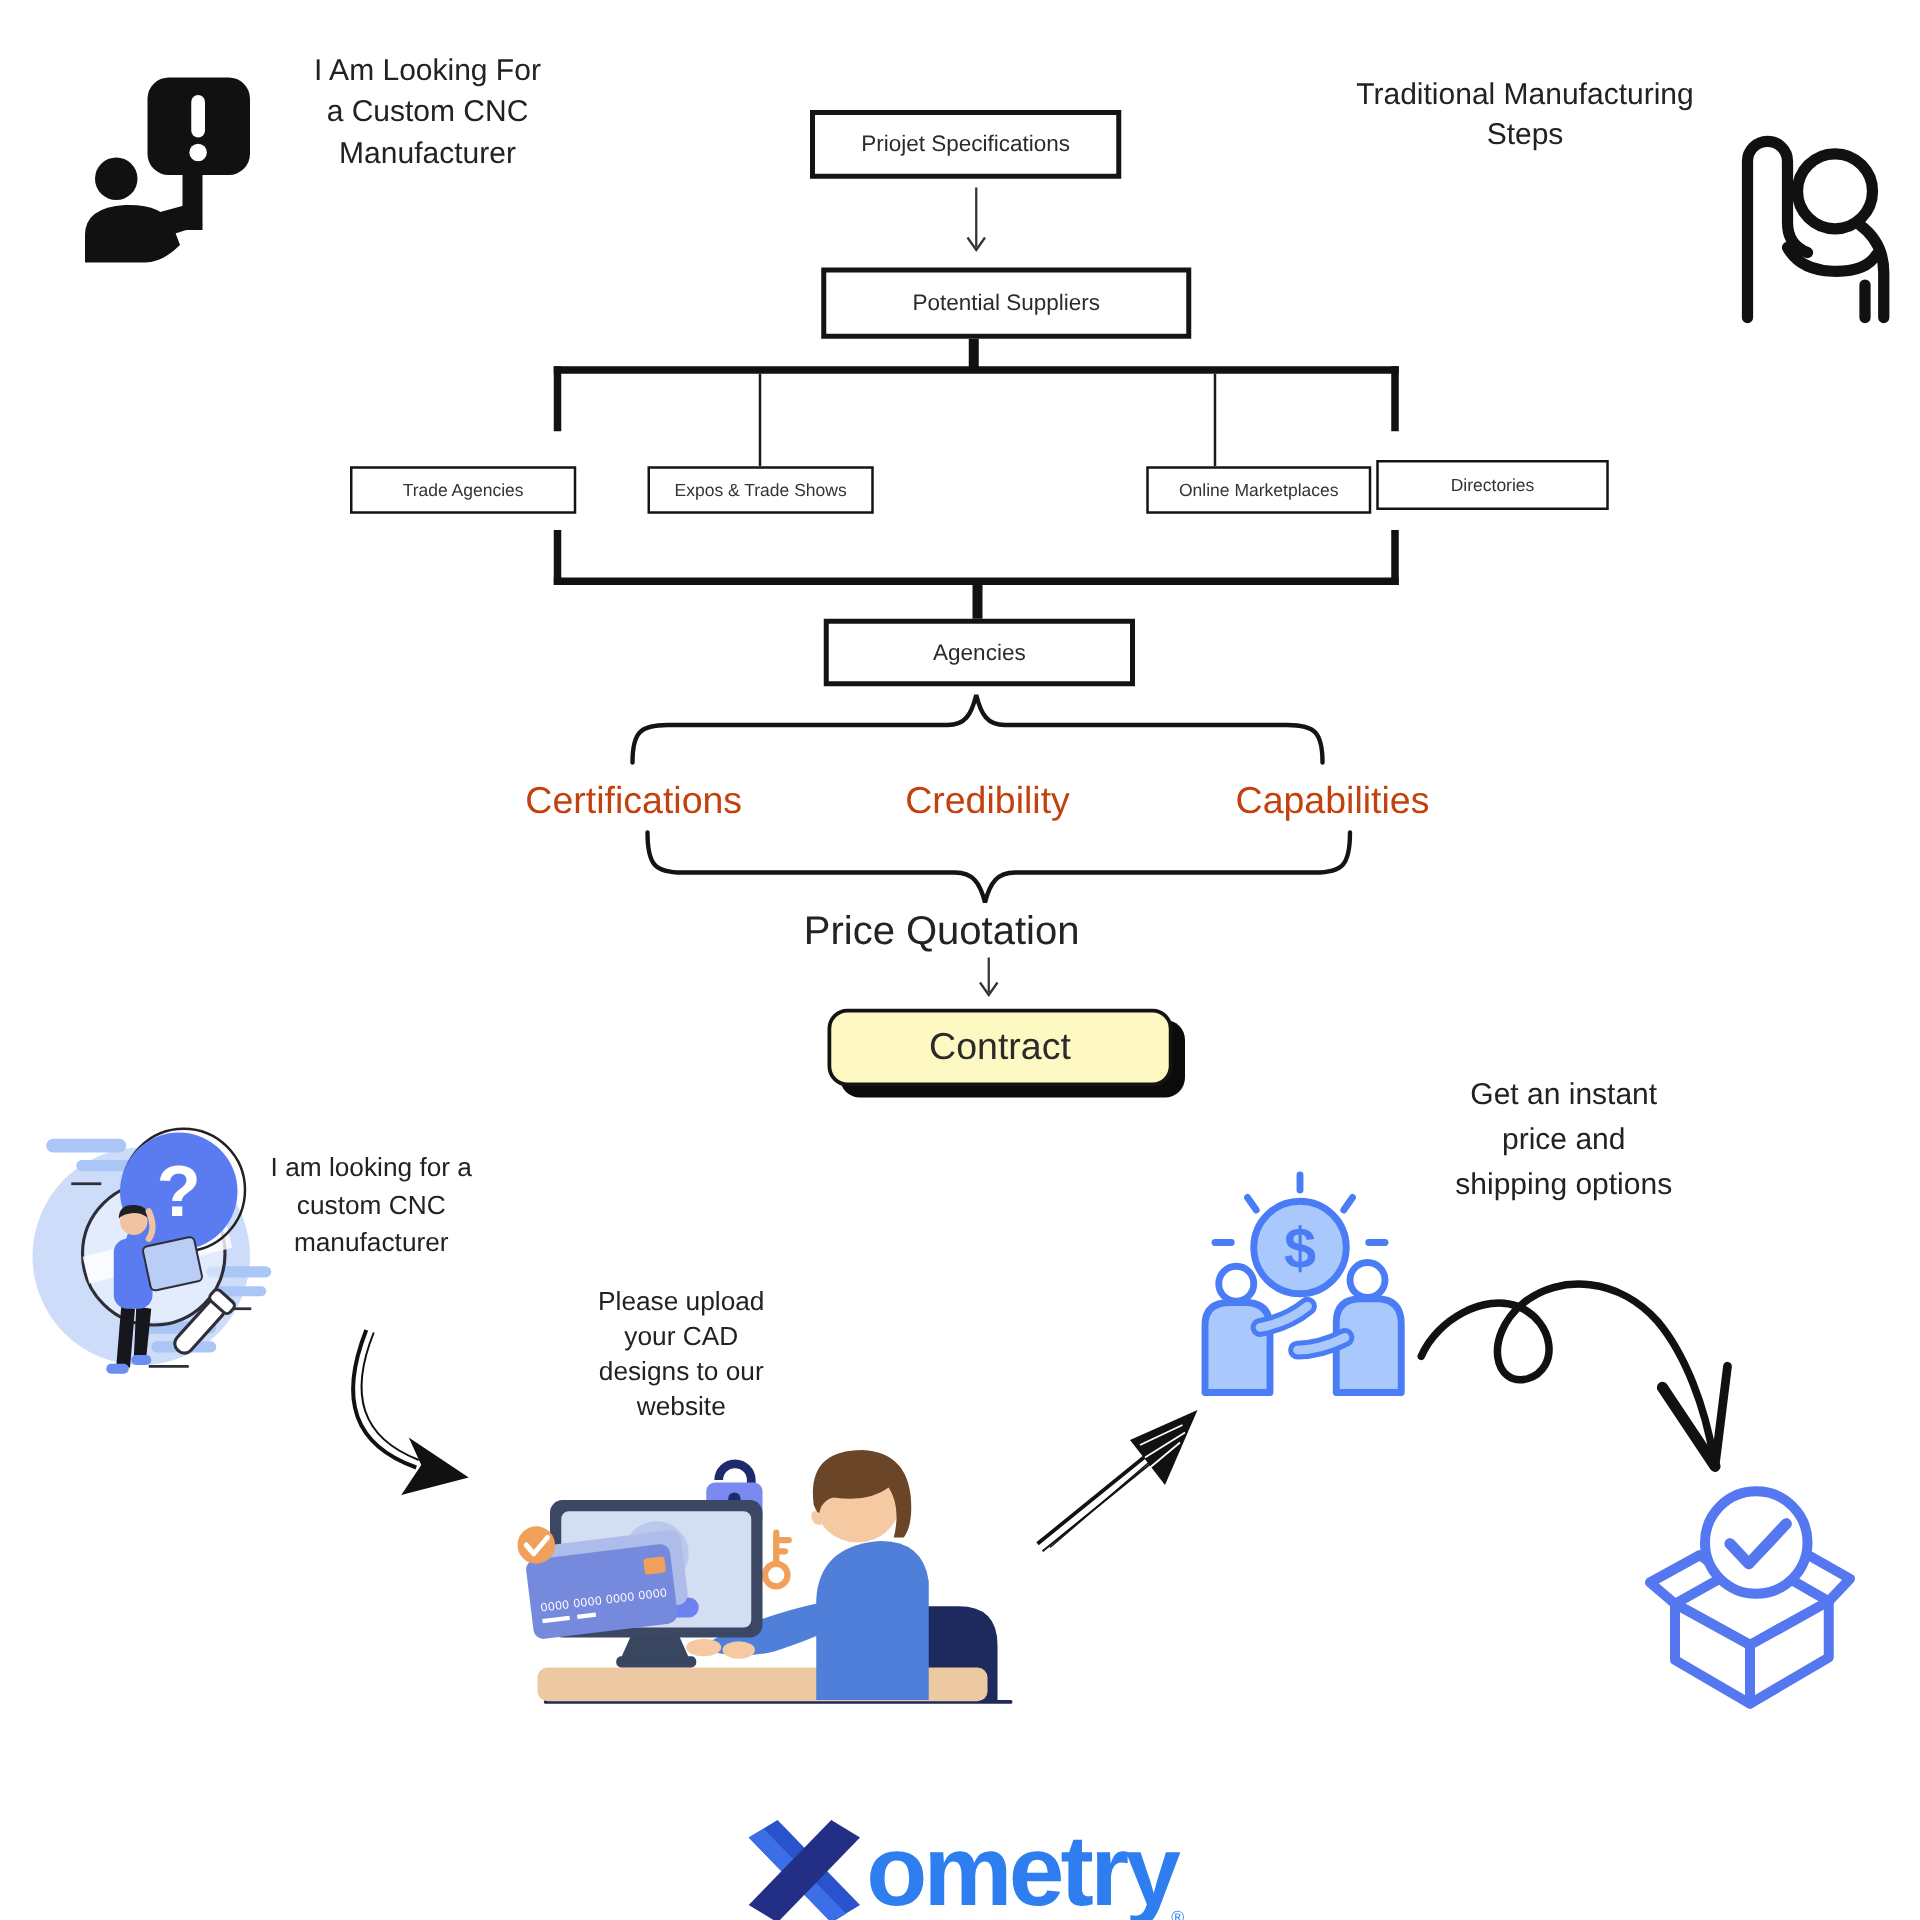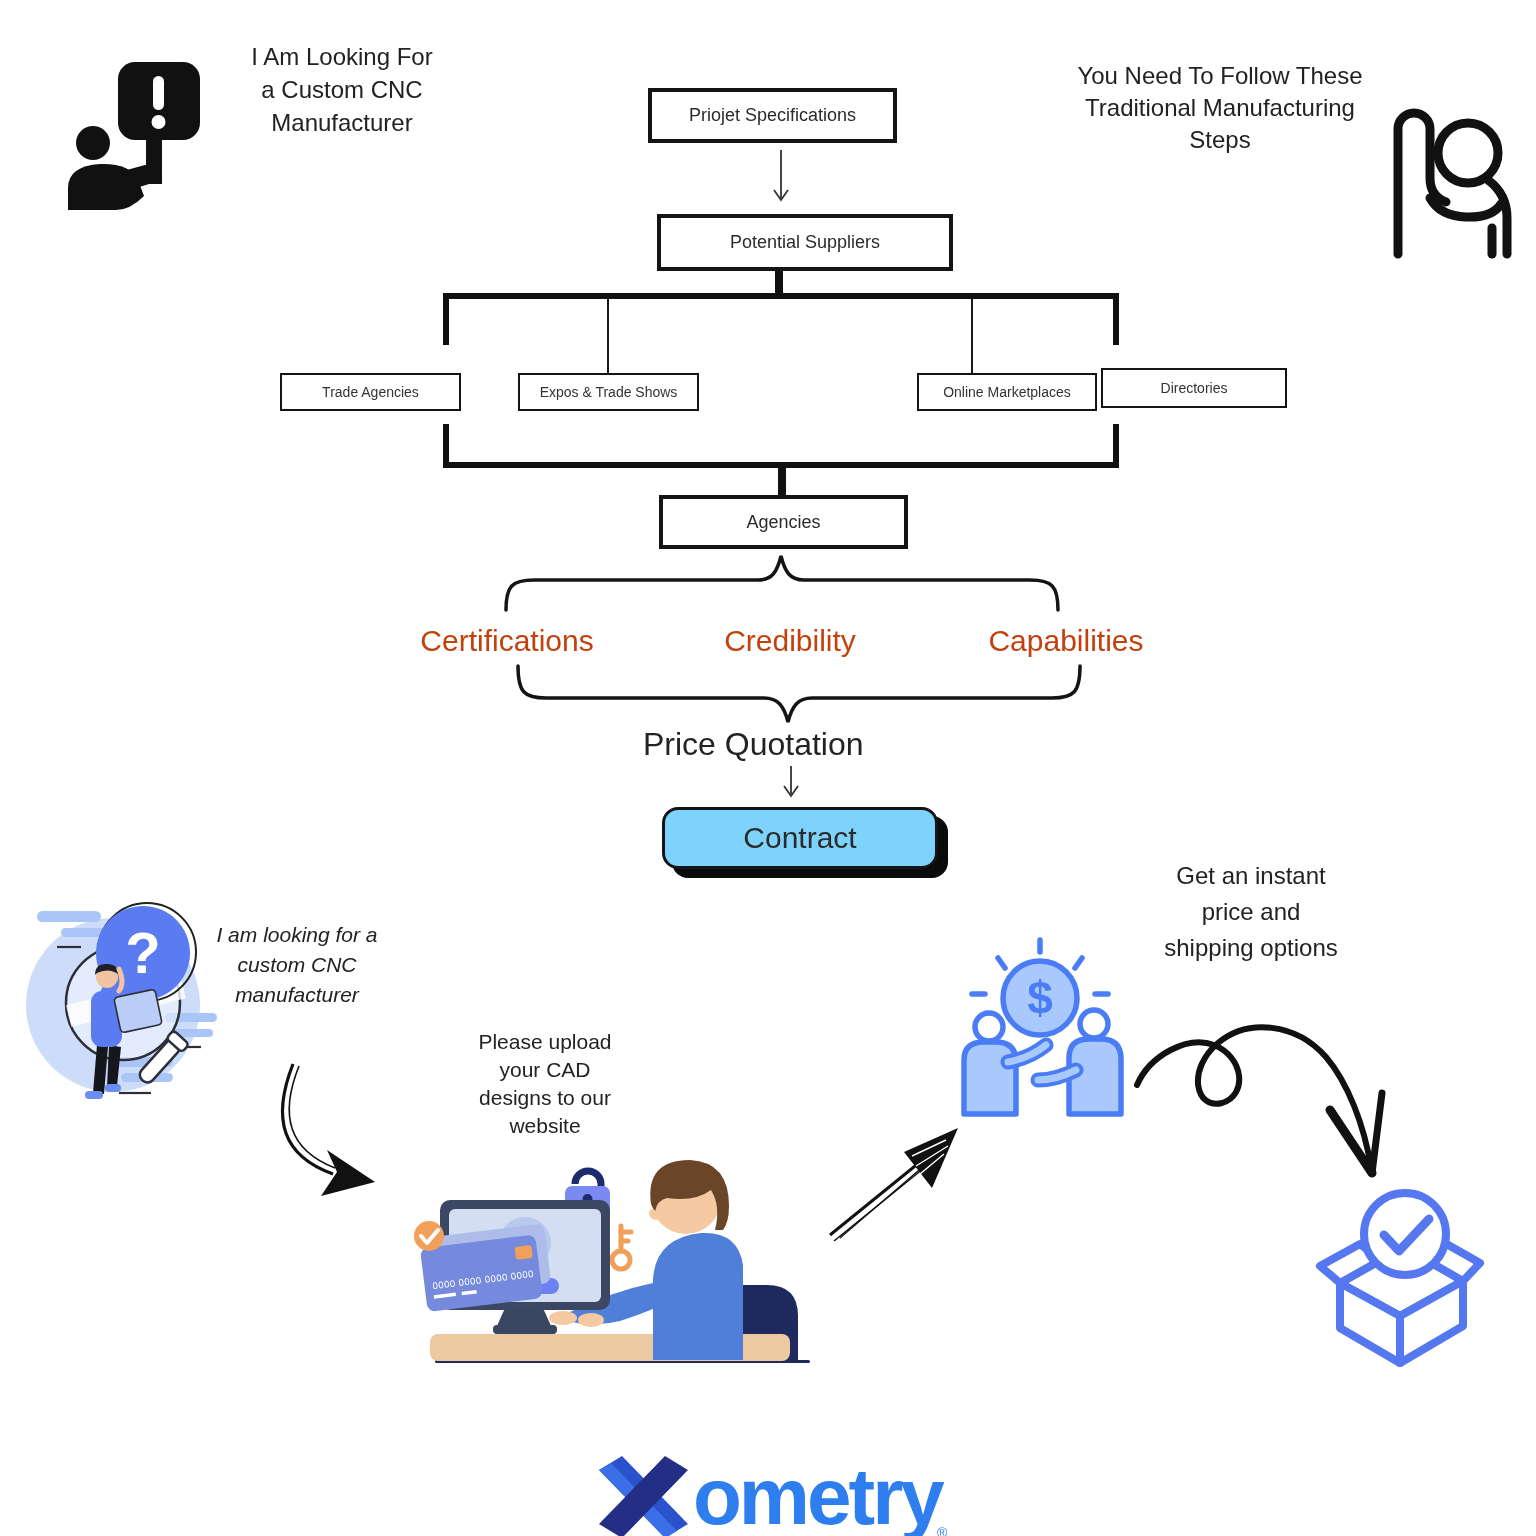--- a/index.html
+++ b/index.html
@@ -9,24 +9,24 @@
   .txt{position:absolute;text-align:center;color:#222;}
   .txt div{white-space:nowrap;}
   .h-left{left:197px;top:40px;width:290px;font-size:24px;line-height:33px;}
   .h-right{left:1055px;top:60px;width:330px;font-size:24px;line-height:32px;}
   .fbox{position:absolute;background:#fff;border:3px solid #141414;display:flex;
         align-items:center;justify-content:center;font-size:18px;color:#2b2b2b;box-sizing:border-box;}
   .fbox.thick{border-width:4px;}
   .fbox.small{border-width:2px;font-size:14px;color:#333;}
   .crit{position:absolute;font-size:30px;color:#c2410c;text-align:center;}
   .pq{left:643px;top:726px;width:300px;font-size:32px;color:#232323;text-align:left;}
-  .contract{left:662px;top:807px;width:276px;height:62px;background:#7dd3fc;border:3px solid #141414;
+  .contract{left:662px;top:807px;width:276px;height:62px;background:#fef9c3;border:3px solid #141414;
             border-radius:16px;box-shadow:10px 9px 0 #0b0b0b;display:flex;align-items:center;
             justify-content:center;font-size:30px;color:#2b2b2b;box-sizing:border-box;}
-  .req-text{left:187px;top:920px;width:220px;font-size:21px;line-height:30px;font-style:italic;}
+  .req-text{left:187px;top:920px;width:220px;font-size:21px;line-height:30px;}
   .upl-text{left:435px;top:1028px;width:220px;font-size:21px;line-height:28px;}
   .inst-text{left:1101px;top:858px;width:300px;font-size:24px;line-height:36px;}
   svg{position:absolute;overflow:visible;}
 </style>
 </head>
 <body>
 
 <div class="canvas">
 
   <svg class="abs" style="left:60px;top:50px;" width="150" height="160" viewBox="0 0 150 160">
@@ -39,21 +39,20 @@
     <path d="M8,160 L8,138 Q8,116 40,114 Q70,113 78,130 L84,146 Q70,160 56,160 Z" fill="#111"></path>
   </svg>
 
   <div class="txt h-left">
     <div>I Am Looking For</div>
     <div>a Custom CNC</div>
     <div>Manufacturer</div>
   </div>
 
   <div class="txt h-right">
-    <div>You Need To Follow These</div>
     <div>Traditional Manufacturing</div>
     <div>Steps</div>
   </div>
 
   <svg class="abs" style="left:1380px;top:98px;" width="135" height="160" viewBox="0 0 135 160">
     <g fill="none" stroke="#111" stroke-width="9" stroke-linecap="round" stroke-linejoin="round">
       <path d="M18,156 L18,31 A16,16 0 0 1 50,31 L50,80 Q50,98 66,104"></path>
       <circle cx="88" cy="55" r="30"></circle>
       <path d="M50,100 Q60,118 86,119 Q112,120 121,106"></path>
       <path d="M108,82 Q127,96 127,120 L127,156"></path>

